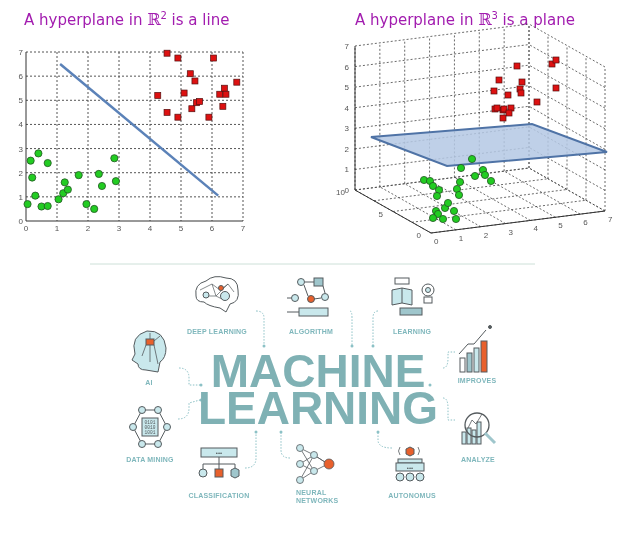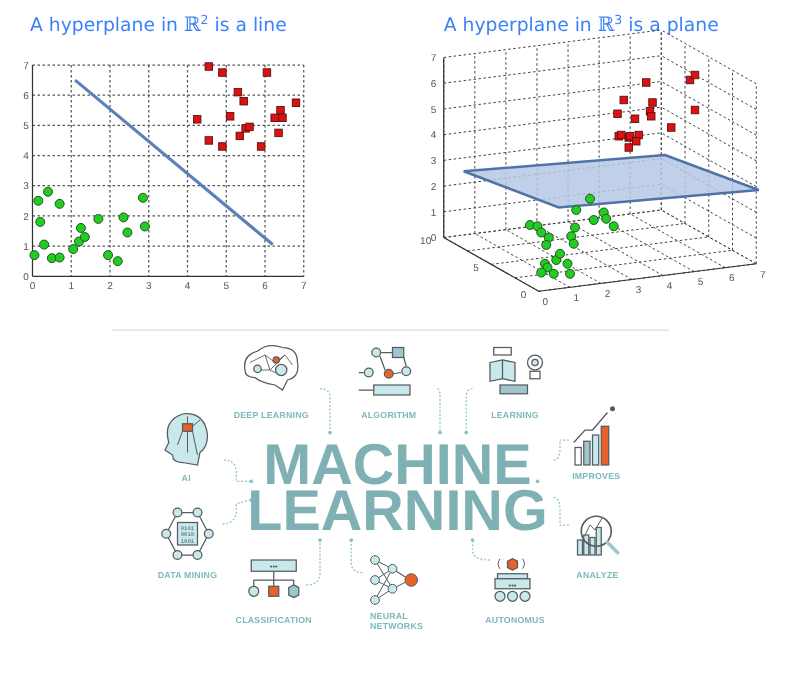--- a/index.html
+++ b/index.html
@@ -1,17 +1,17 @@
 <!DOCTYPE html>
 <html><head>
 <meta charset="utf-8">
 <style>
   html, body { margin:0; padding:0; background:#ffffff; }
   body { width:640px; height:539px; position:relative; overflow:hidden; font-family:"Liberation Sans", sans-serif; }
-  .title { position:absolute; font-family:"DejaVu Sans", sans-serif; font-size:15px; color:#3b82f6; white-space:nowrap; }
+  .title { position:absolute; font-family:"DejaVu Sans", sans-serif; font-size:15px; color:#a21caf; white-space:nowrap; }
   .title .rr { font-family:"DejaVu Serif", serif; font-size:16px; }
   .title sup { font-size:10px; }
   svg { position:absolute; left:0; top:0; }
   .tick { font-family:"Liberation Sans", sans-serif; font-size:8px; fill:#555; }
   .lbl { font-family:"Liberation Sans", sans-serif; font-weight:bold; font-size:7px; fill:#7fb7bc; letter-spacing:0.2px; }
   .big { font-family:"Liberation Sans", sans-serif; font-weight:bold; fill:#7fb1b4; }
 </style>
 </head>
 <body>
 

